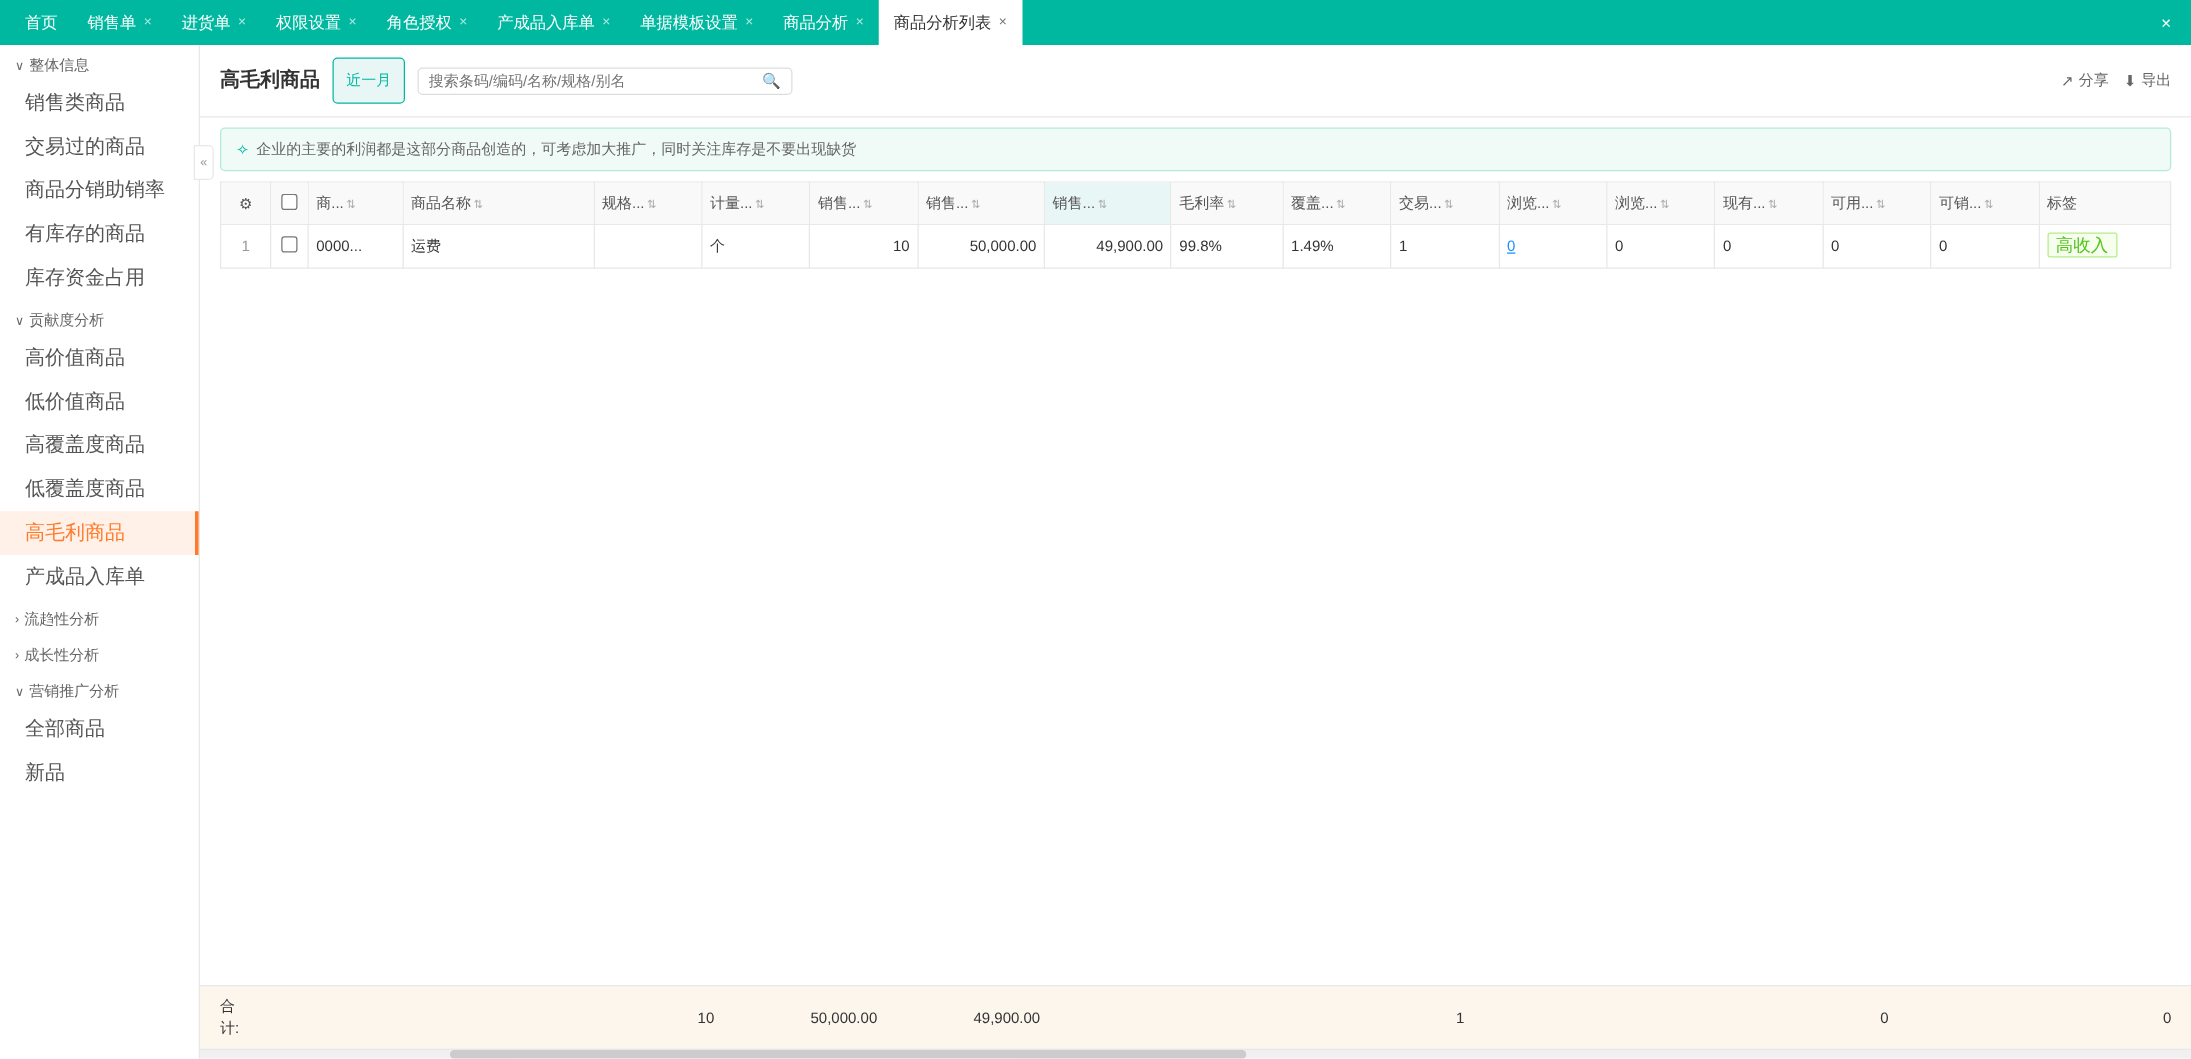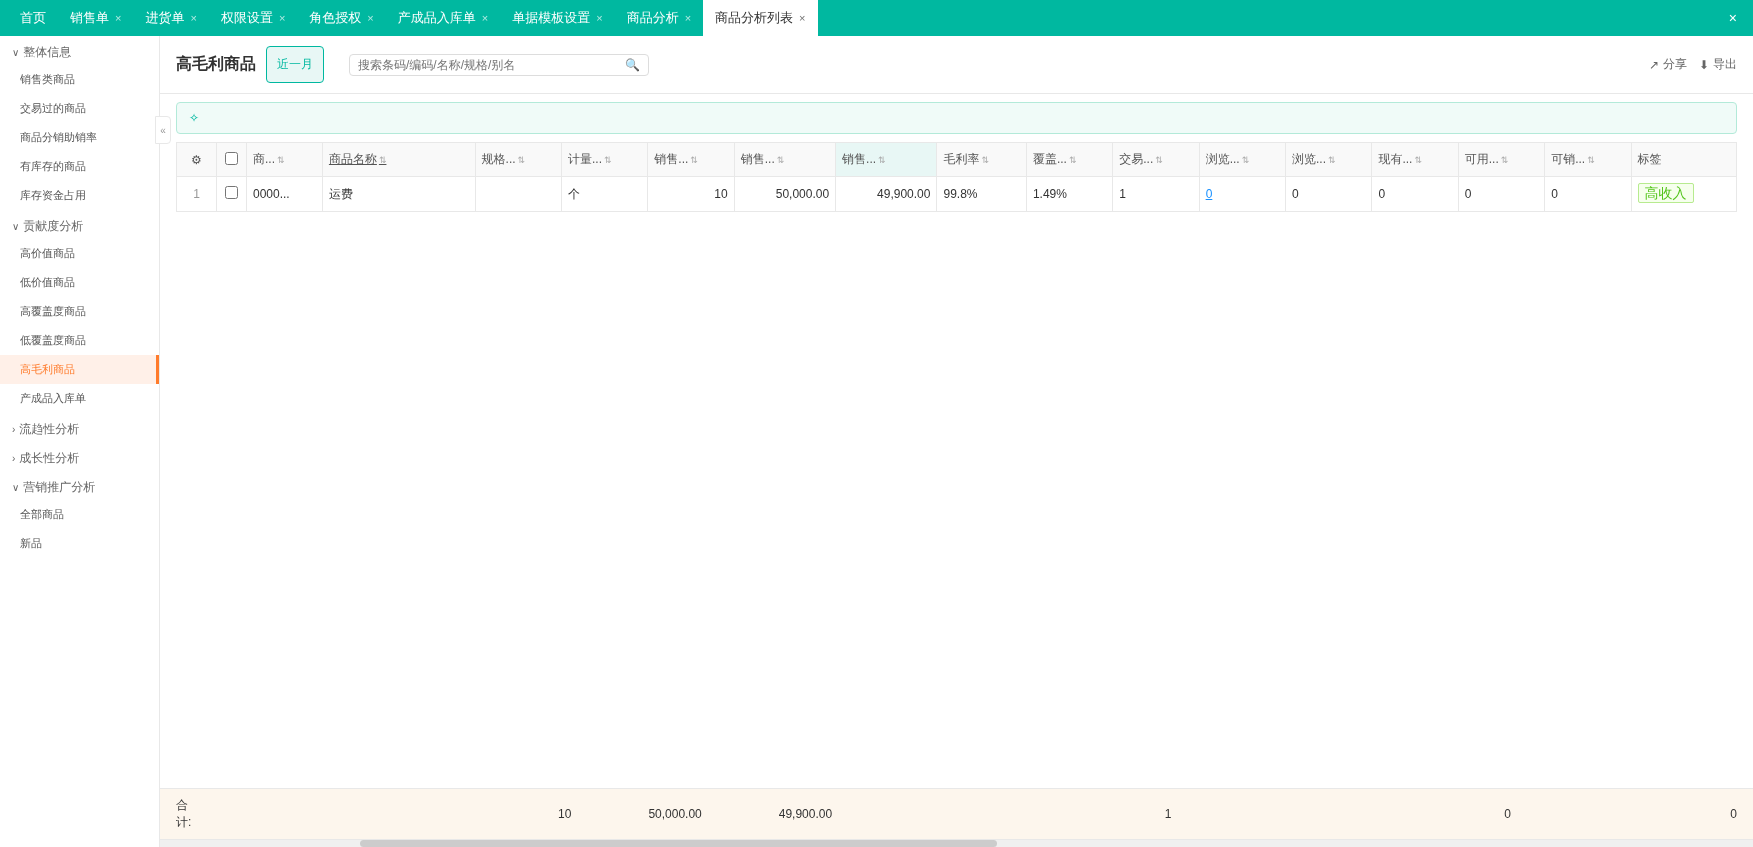--- a/index.html
+++ b/index.html
@@ -67,21 +67,21 @@
       align-items: center;
       padding: 8px 12px 4px 12px;
       font-size: 12px;
       color: #666;
       cursor: pointer;
     }
     .sidebar-group-title .arrow { margin-right: 4px; font-size: 10px; }
 
     .sidebar-item {
       padding: 7px 12px 7px 20px;
-      font-size: 11px;
+      font-size: 16px;
       color: #555;
       cursor: pointer;
       white-space: nowrap;
     }
     .sidebar-item.active {
       background: #fff0e8;
       color: #ff7b2b;
       border-right: 3px solid #ff7b2b;
     }
 
@@ -117,21 +117,20 @@
       font-size: 12px;
     }
     .search-box {
       display: flex;
       align-items: center;
       border: 1px solid #ddd;
       border-radius: 4px;
       padding: 3px 8px;
       flex: 1;
       max-width: 300px;
-      margin-left: 15px;
     }
     .search-box input {
       border: none;
       outline: none;
       font-size: 12px;
       flex: 1;
       color: #999;
     }
     .header-actions {
       margin-left: auto;
@@ -379,39 +378,40 @@
           </div>
           <div class="action-btn">
             <span>⬇</span>
             <span>导出</span>
           </div>
         </div>
       </div>
 
       <div class="info-banner">
         <span class="info-icon">✧</span>
+        <span>企业的主要的利润都是这部分商品创造的，可考虑加大推广，同时关注库存是不要出现缺货</span>
       </div>
 
       <div class="table-container">
         <table>
           <thead>
             <tr>
               <th style="width:40px; text-align:center;">
                 <span>⚙</span>
               </th>
               <th style="width:30px; text-align:center;">
                 <input type="checkbox" style="">
               </th>
               <th>
                 <div class="th-inner">
                     <span>商...</span>
                     <span class="sort-icon">⇅</span>
                   </div>
               </th>
-              <th style="min-width:100px;text-decoration:underline;">
+              <th style="min-width:100px;">
                 <div class="th-inner">
                     <span>商品名称</span>
                     <span class="sort-icon">⇅</span>
                   </div>
               </th>
               <th>
                 <div class="th-inner">
                     <span>规格...</span>
                     <span class="sort-icon">⇅</span>
                   </div>

